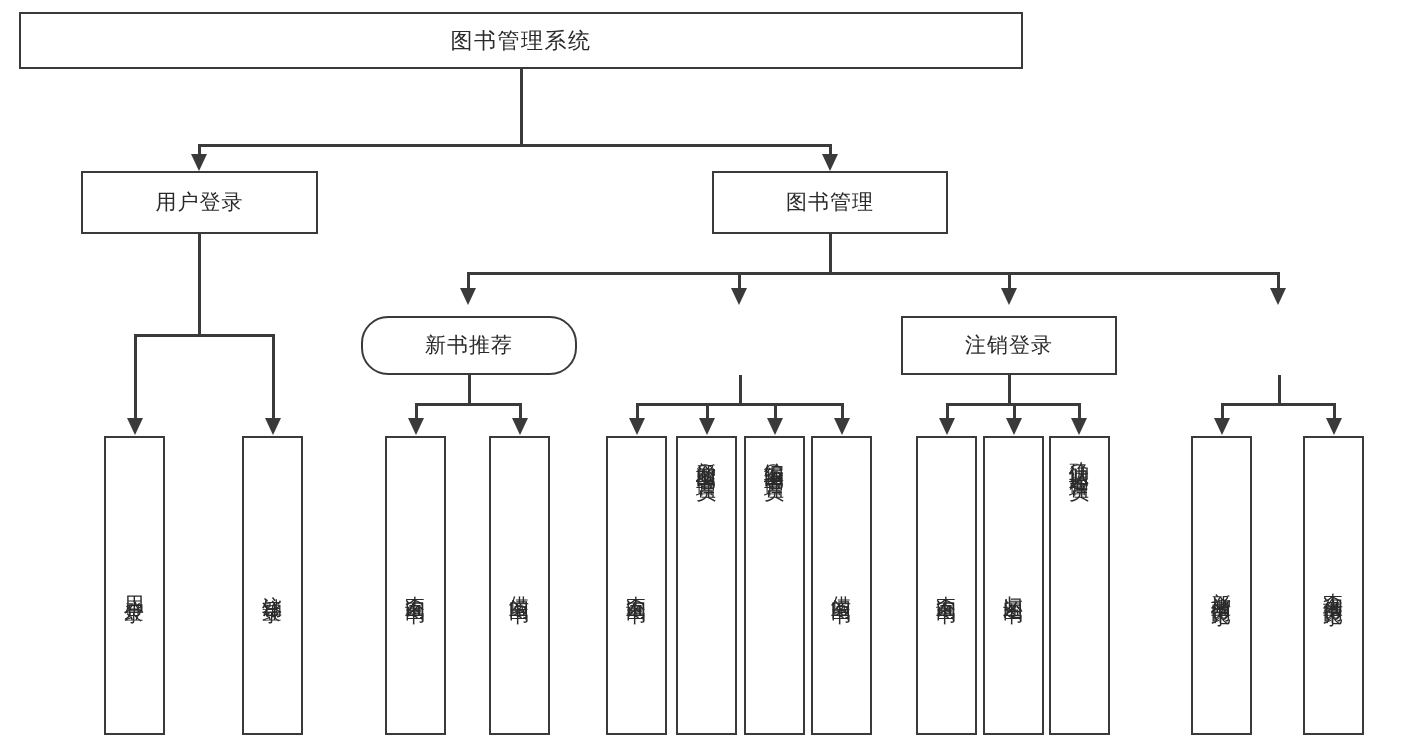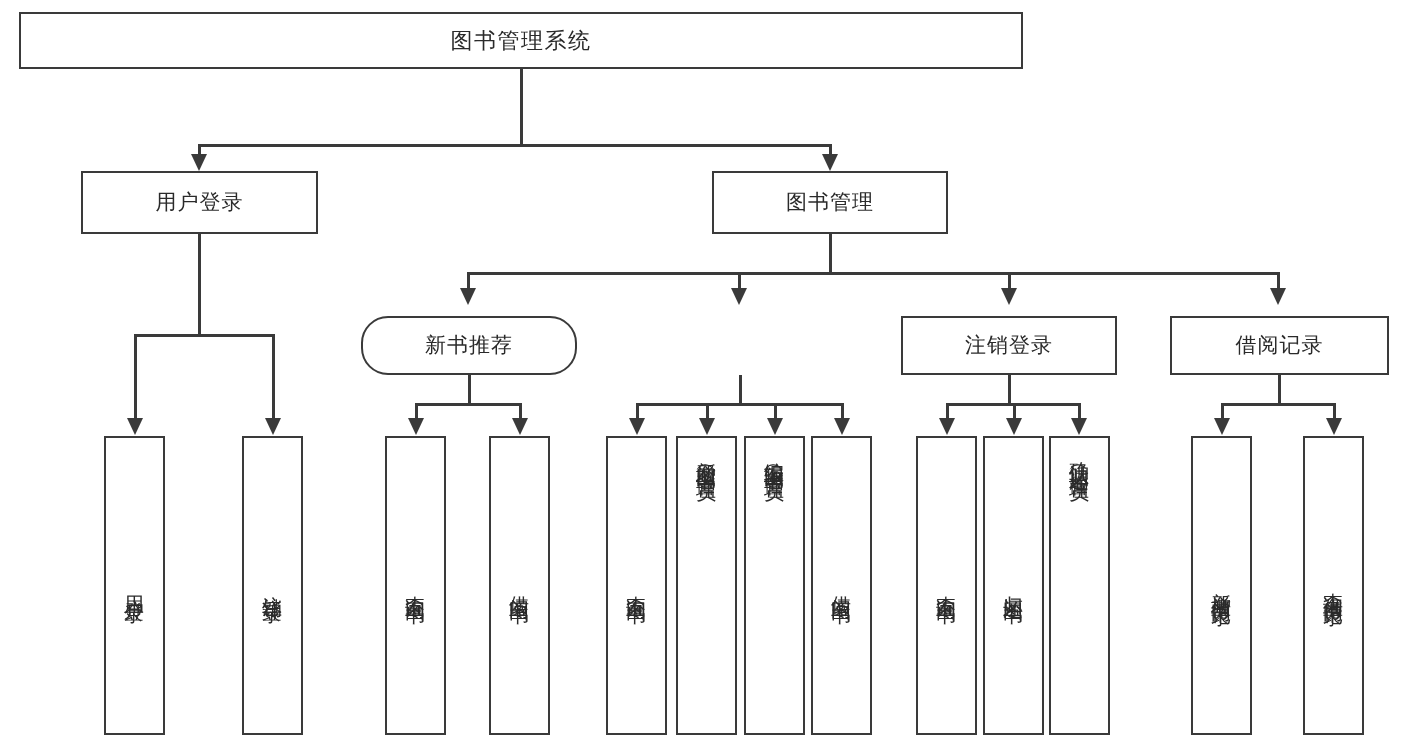--- a/index.html
+++ b/index.html
@@ -117,23 +117,20 @@
   <div class="arrow" style="left:1001px;top:288px;"></div>
   <div class="edge v" style="left:1277px;top:272px;height:22px;"></div>
   <div class="arrow" style="left:1270px;top:288px;"></div>
 
   <div class="node horiz" style="left:361px;top:316px;width:216px;height:59px;border-radius:27px;">
     <span class="lbl">新书推荐</span>
   </div>
   <div class="node horiz" style="left:901px;top:316px;width:216px;height:59px;">
     <span class="lbl">注销登录</span>
   </div>
-  <div class="node horiz" style="left:1170px;top:316px;width:219px;height:59px;">
-    <span class="lbl">借阅记录</span>
-  </div>
 
   <div class="edge v" style="left:468px;top:375px;height:30px;"></div>
   <div class="edge h" style="left:415px;top:403px;width:106px;height:2.5px;"></div>
   <div class="edge v" style="left:415px;top:403px;height:20px;"></div>
   <div class="arrow" style="left:408px;top:418px;"></div>
   <div class="edge v" style="left:519px;top:403px;height:20px;"></div>
   <div class="arrow" style="left:512px;top:418px;"></div>
 
   <div class="edge v" style="left:739px;top:375px;height:30px;"></div>
   <div class="edge h" style="left:636px;top:403px;width:206px;height:2.5px;"></div>

